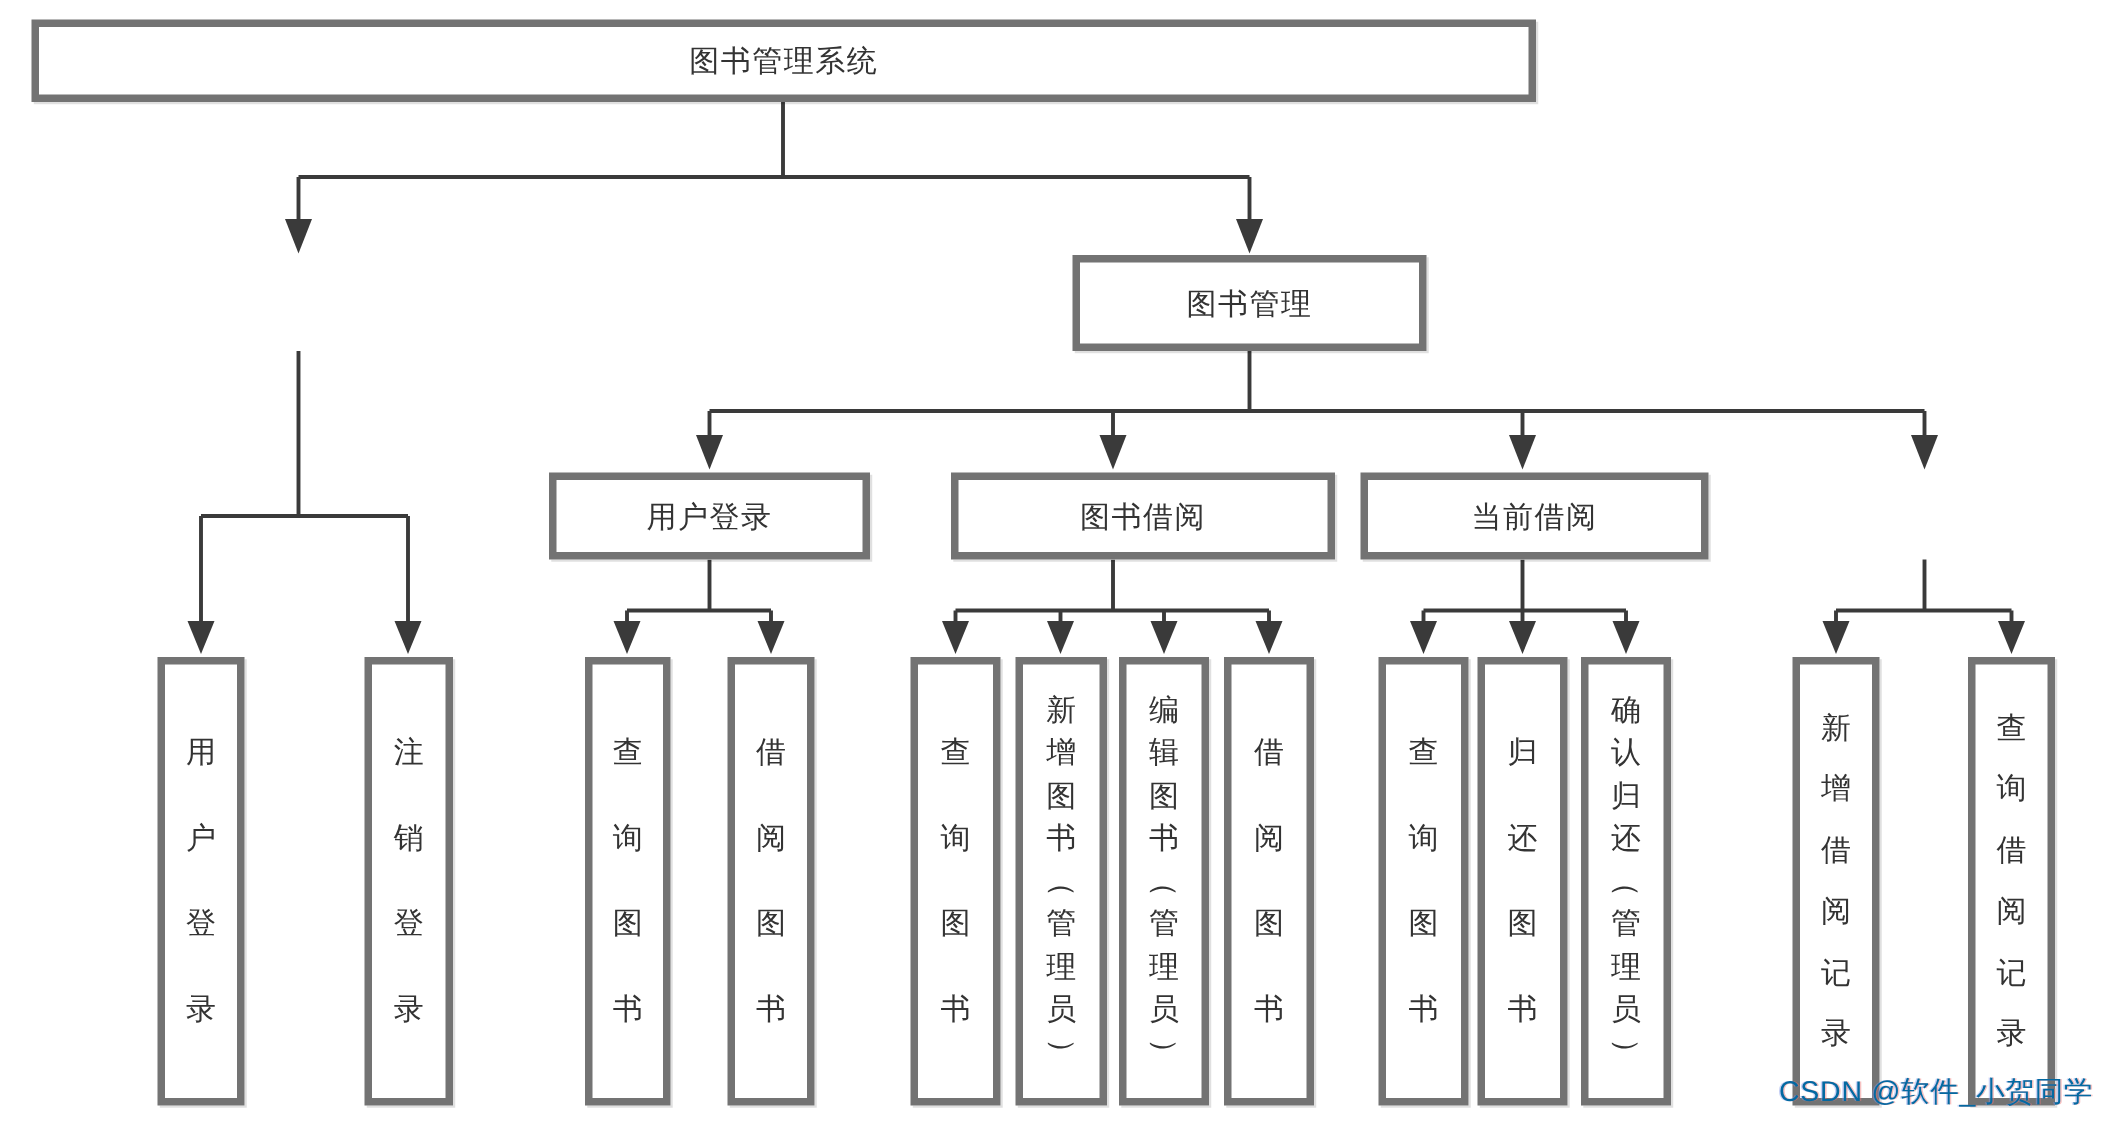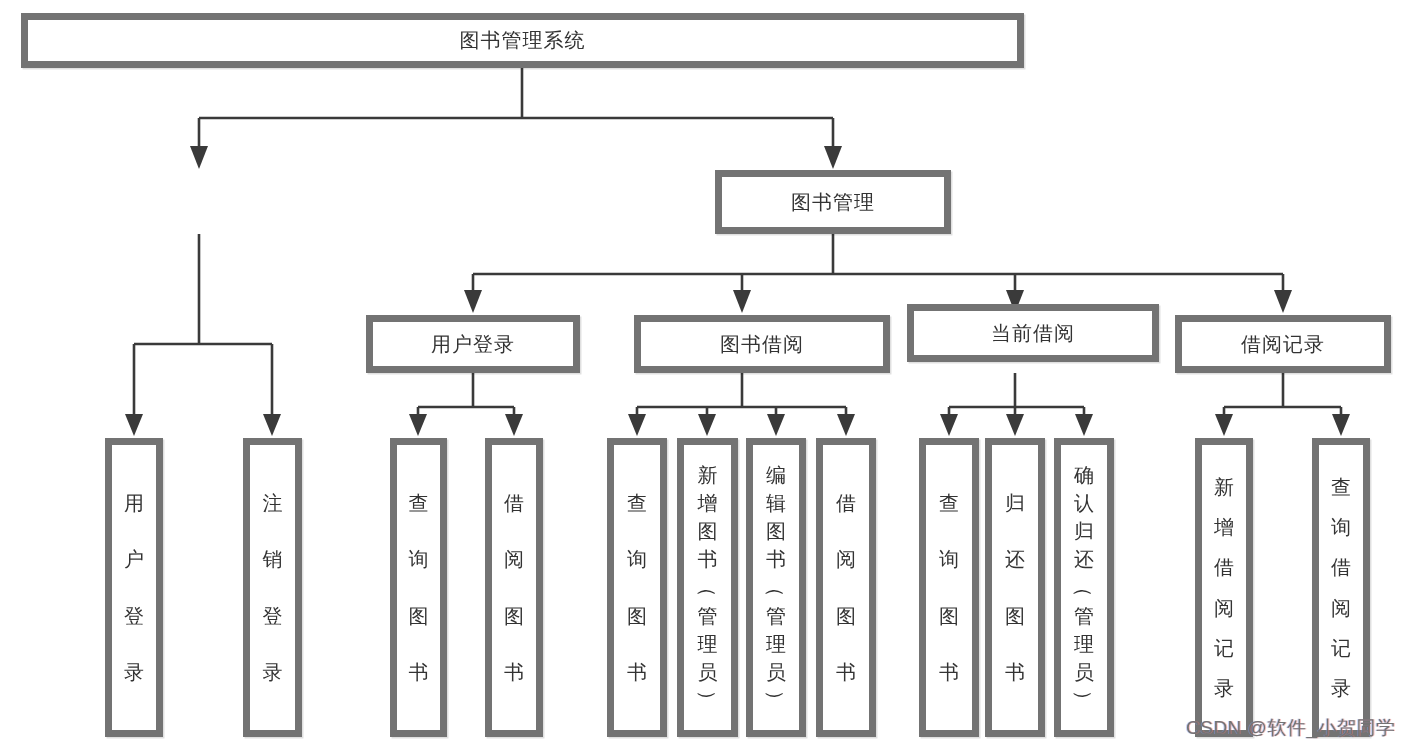--- a/index.html
+++ b/index.html
@@ -6,34 +6,34 @@
   body{
     width:1405px;height:747px;position:relative;overflow:hidden;
     font-family:"Liberation Sans","DejaVu Sans",sans-serif;
     color:#333333;
   }
   .stage{position:absolute;left:0;top:0;width:1405px;height:747px;}
   svg.wires{position:absolute;left:0;top:0;}
   svg.wires path{stroke:#3a3a3a;stroke-width:2.6;fill:none;}
   svg.wires polygon{fill:#3a3a3a;stroke:none;}
   .box{
-    position:absolute;background:#ffffff;border:7px solid #737373;
+    position:absolute;background:#ffffff;border:5px solid #737373;
     box-sizing:border-box;display:flex;align-items:center;justify-content:center;
     box-shadow:1.5px 1.5px 0 rgba(0,0,0,0.12);
   }
   .hbox{font-size:20px;letter-spacing:1px;white-space:nowrap;}
   .vbox{
     flex-direction:column;justify-content:space-evenly;
     padding:12px 0;font-size:20px;
   }
   .vbox span{display:block;line-height:1;}
   .vbox span.rot{transform:rotate(90deg);}
   .watermark{
     position:absolute;left:1186px;top:715px;
-    font-size:19px;letter-spacing:0.5px;color:#737373;white-space:nowrap;
+    font-size:19px;letter-spacing:0.5px;color:#0369a1;white-space:nowrap;
     text-shadow:1px 0 rgba(235,120,120,0.45),-1px 0 rgba(130,150,230,0.45);
   }
 </style>
 </head>
 <body>
 
 <div class="stage">
 
   <svg class="wires" width="1405" height="747" viewBox="0 0 1405 747">
 
@@ -110,22 +110,21 @@
         <polygon points="1332,414 1350,414 1341,436"></polygon>
     </g>
   </svg>
 
   <div class="box hbox" style="left:21px;top:13px;width:1003px;height:55px">图书管理系统</div>
 
   <div class="box hbox" style="left:715px;top:170px;width:236px;height:64px">图书管理</div>
 
   <div class="box hbox" style="left:366px;top:315px;width:214px;height:58px">用户登录</div>
   <div class="box hbox" style="left:634px;top:315px;width:256px;height:58px">图书借阅</div>
-  <div class="box hbox" style="left:907px;top:304px;width:252px;height:58px">当前借阅</div>
-  <div class="box hbox" style="left:1175px;top:315px;width:216px;height:58px">借阅记录</div>
+  <div class="box hbox" style="left:907px;top:315px;width:232px;height:58px">当前借阅</div>
 
   <div class="box vbox" style="left:105px;top:438px;width:58px;height:299px">
       <span>用</span>
       <span>户</span>
       <span>登</span>
       <span>录</span>
     </div>
   <div class="box vbox" style="left:243px;top:438px;width:59px;height:299px">
       <span>注</span>
       <span>销</span>

